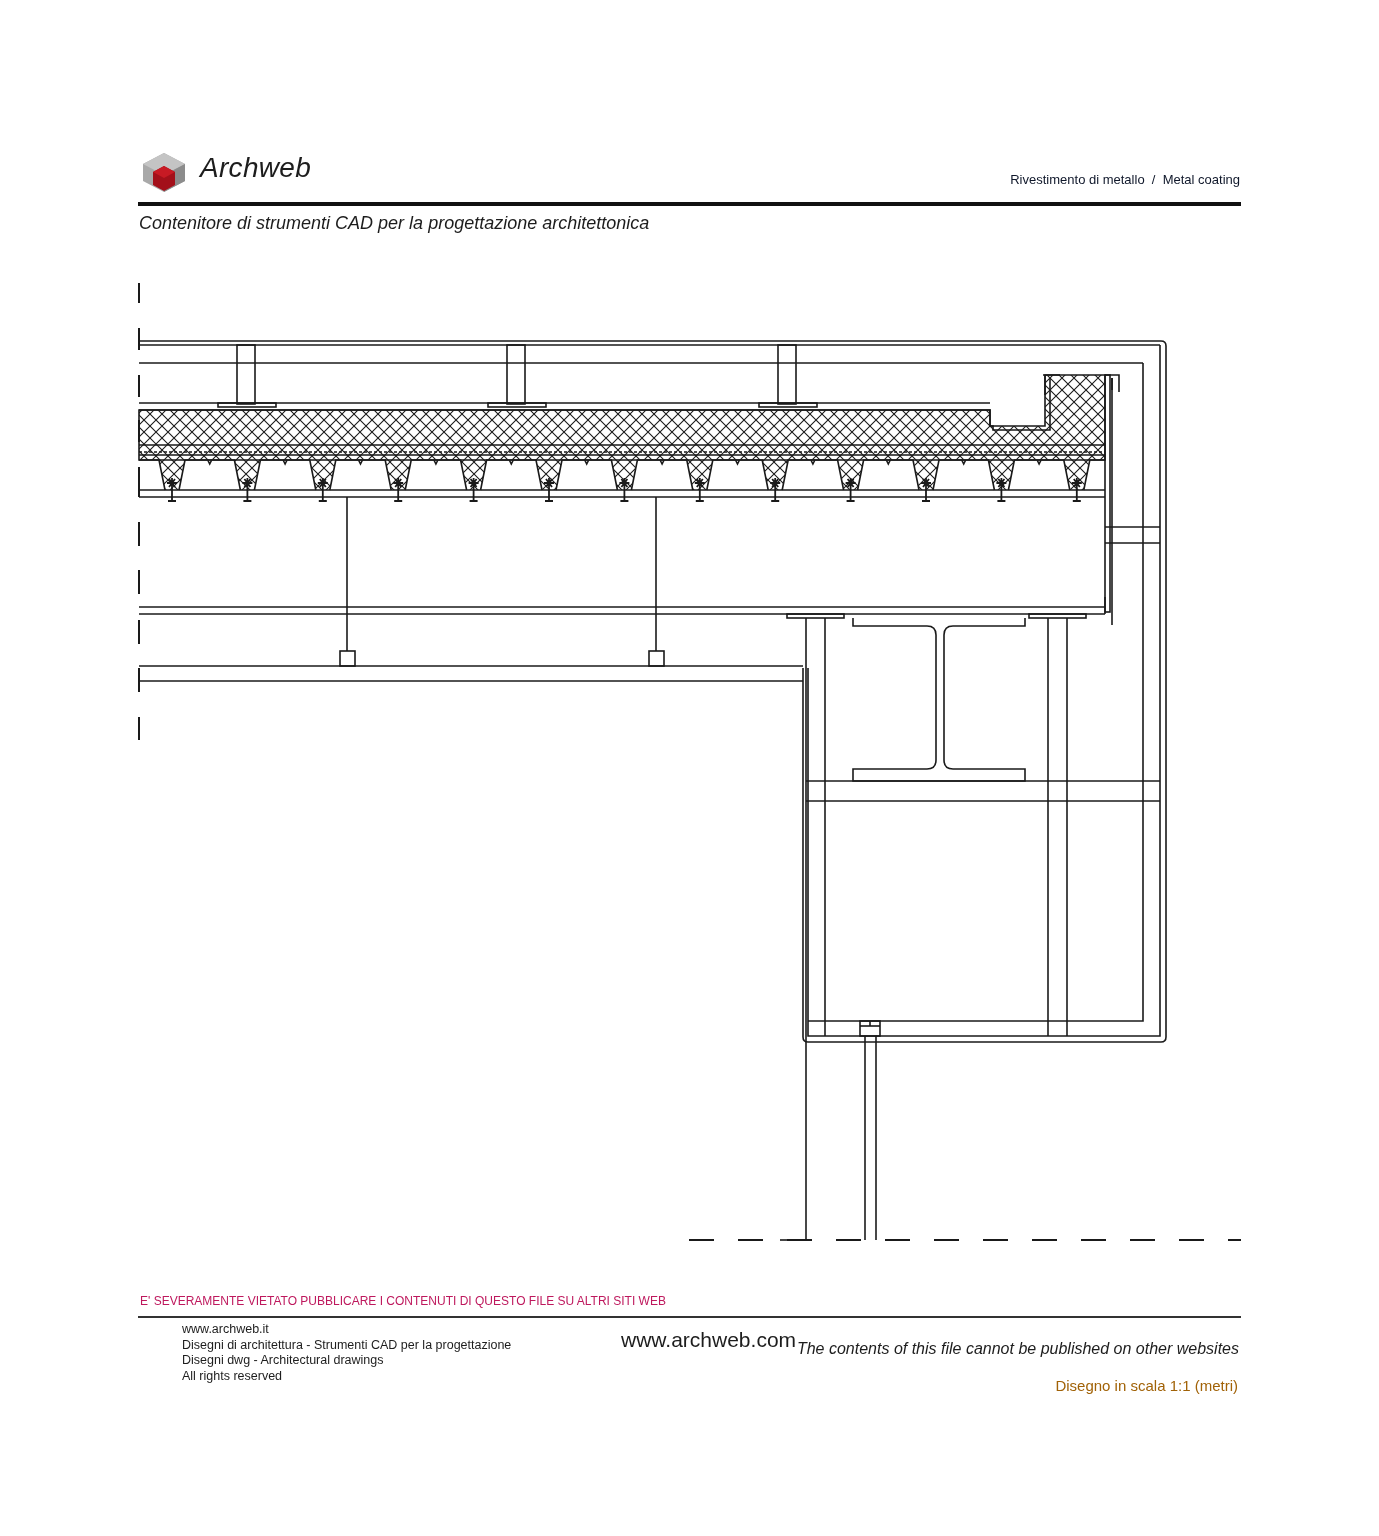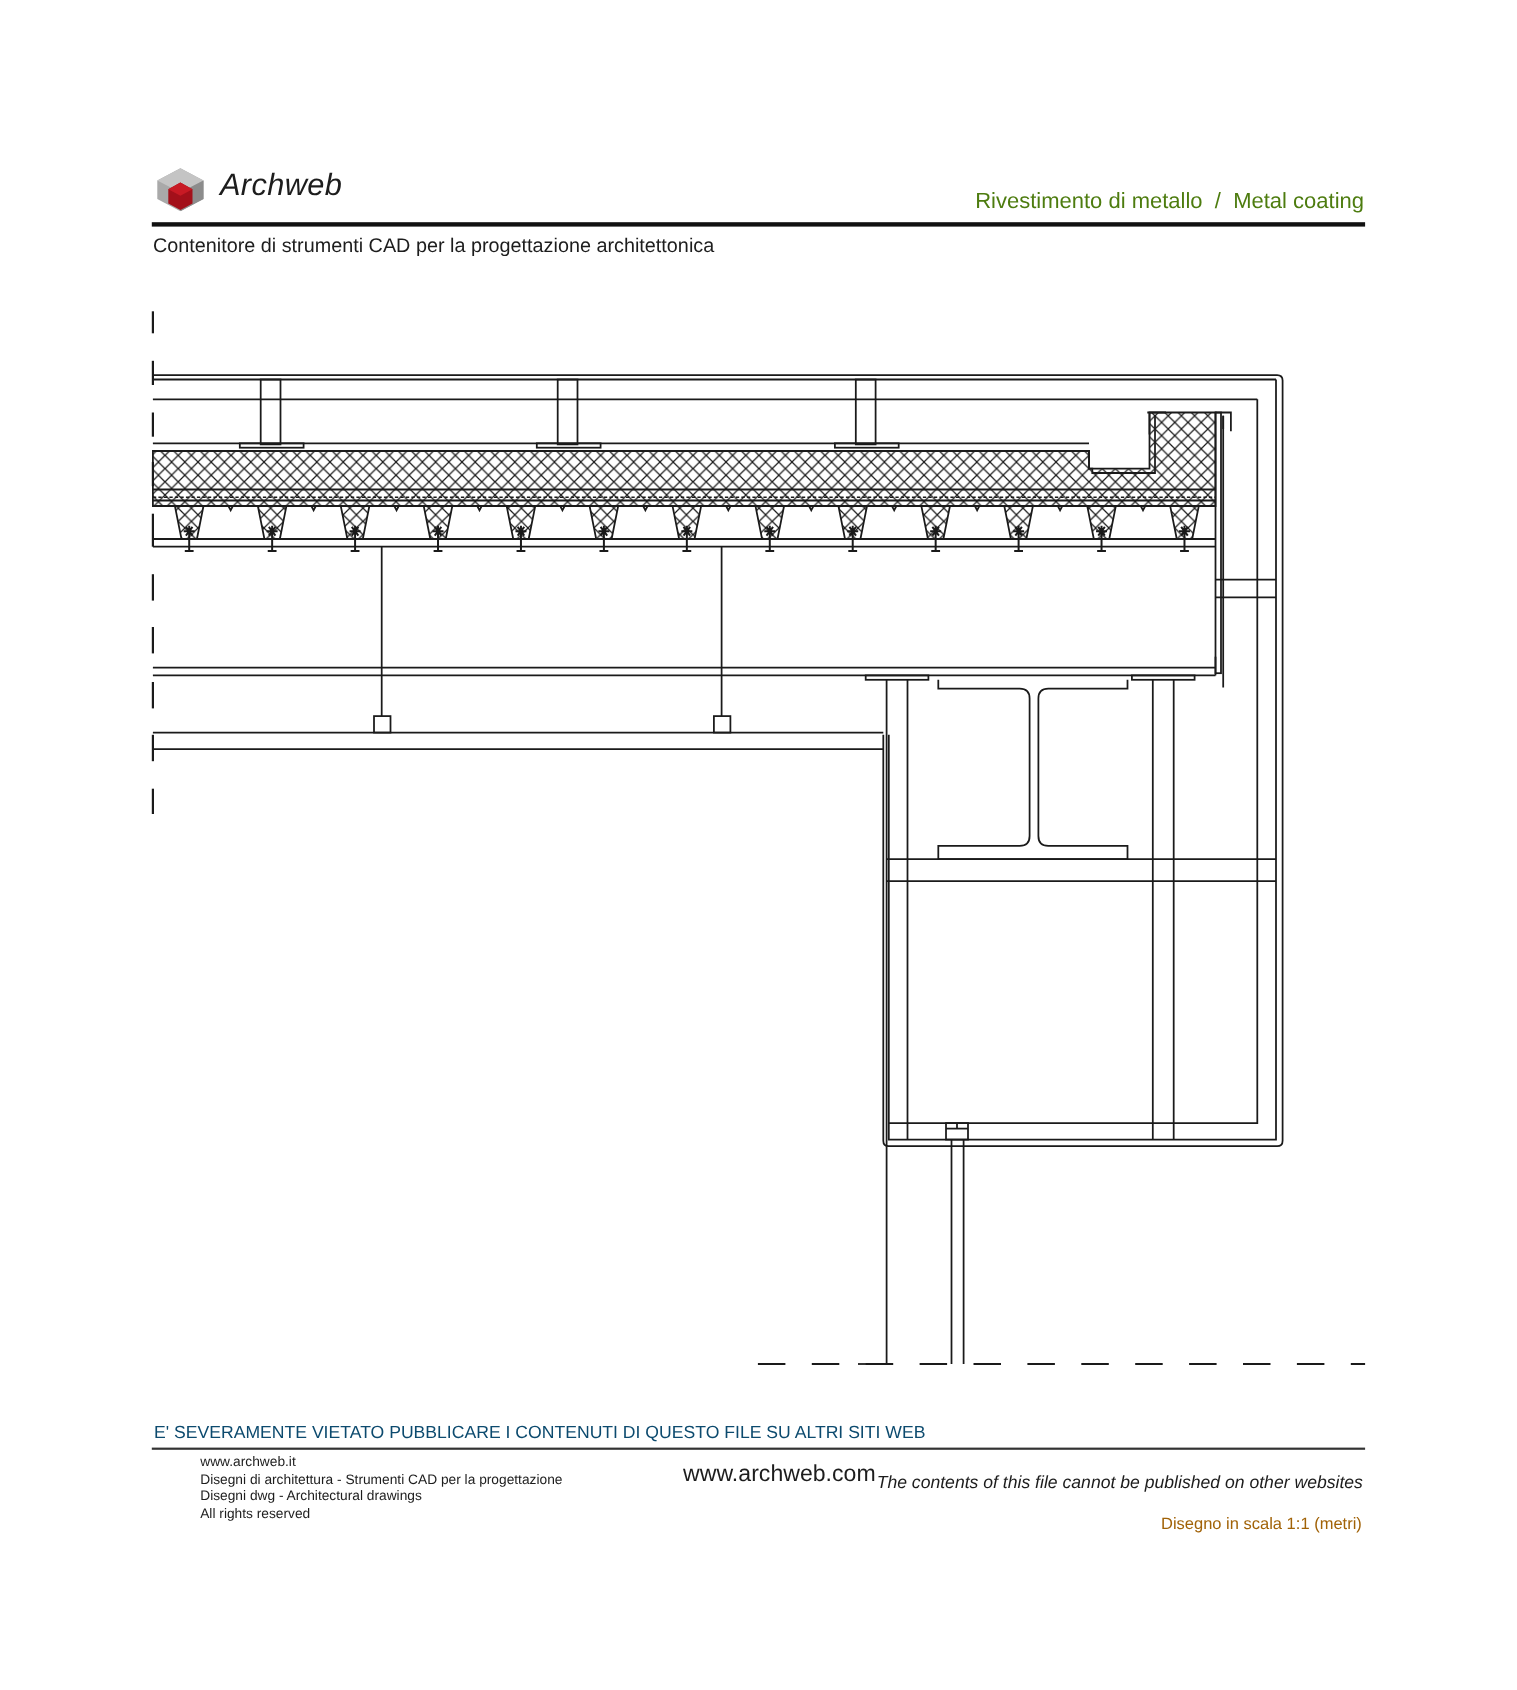--- a/index.html
+++ b/index.html
@@ -1,23 +1,23 @@
 <!DOCTYPE html>
 <html><head>
 <meta charset="utf-8">
 <style>
   html, body { margin: 0; padding: 0; background: #ffffff; }
   body { width: 1379px; height: 1536px; position: relative; overflow: hidden;
          font-family: "Liberation Sans", sans-serif; color: #1a1a1a; }
   .abs { position: absolute; }
   .brand { left: 200px; top: 152px; font-size: 28px; letter-spacing: 0.3px; color: #1d1d1d; font-style: italic; }
-  .title-right { right: 139px; top: 172px; font-size: 20px; white-space: pre; color: #4d7c0f; margin-left: 20px; }
+  .title-right { right: 139px; top: 172px; font-size: 13px; white-space: pre; color: #0f172a; margin-left: 20px; }
   .head-rule { left: 138px; top: 202px; width: 1103px; height: 4px; background: #111; }
-  .subtitle { left: 139px; top: 213px; font-size: 18px; color: #1d1d1d; }
-  .foot-warn-it { left: 140px; top: 1294px; font-size: 16px; color: #0c4a6e; }
+  .subtitle { left: 139px; top: 213px; font-size: 18px; color: #1d1d1d; font-style: italic; }
+  .foot-warn-it { left: 140px; top: 1294px; font-size: 12px; color: #be185d; }
   .foot-warn-en { right: 140px; top: 1340px; font-size: 16px; color: #1d1d1d; font-style: italic; }
   .foot-rule { left: 138px; top: 1316px; width: 1103px; height: 2px; background: #333; }
   .foot-info { left: 140px; top: 1322px; font-size: 12.5px; line-height: 15.5px; color: #1d1d1d; margin-left: 42px; }
   .foot-url { left: 621px; top: 1328px; font-size: 21px; color: #1d1d1d; }
   .foot-scale { right: 141px; top: 1377px; font-size: 15px; color: #a16207; }
   svg.drawing { position: absolute; left: 0; top: 0; }
   .logo { left: 142px; top: 152px; width: 44px; height: 40px; }
 </style>
 </head>
 <body>

